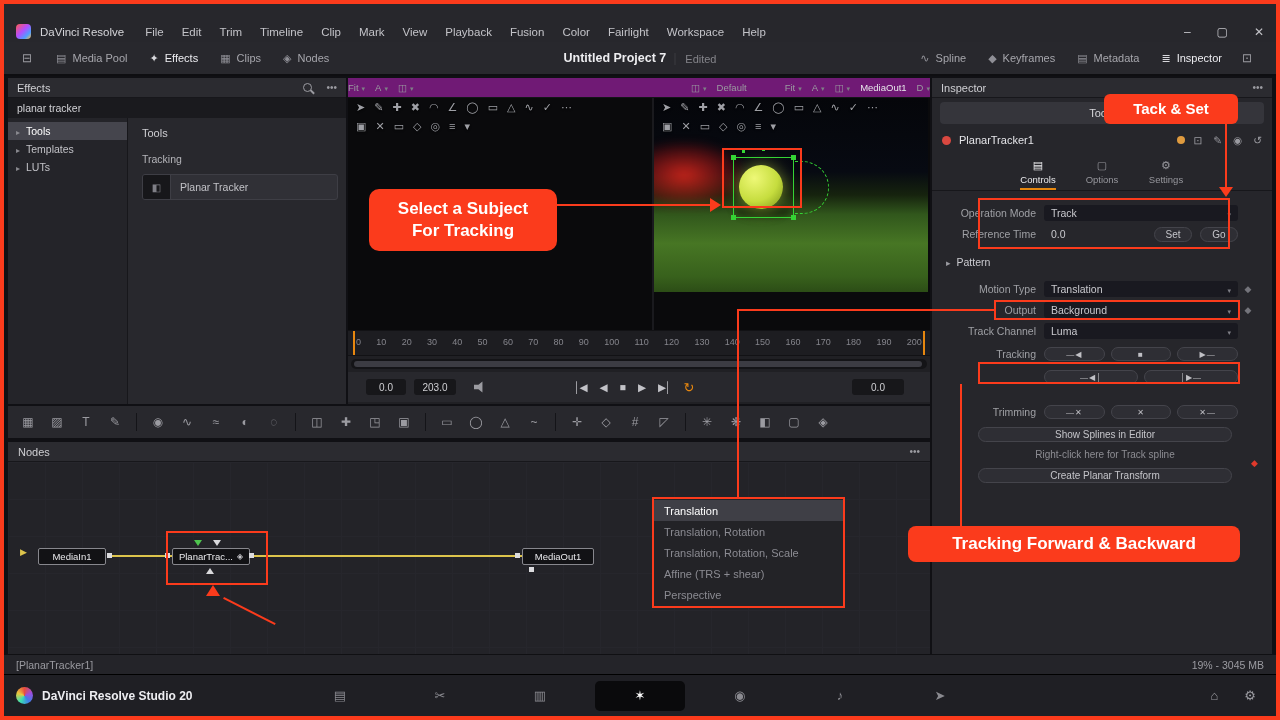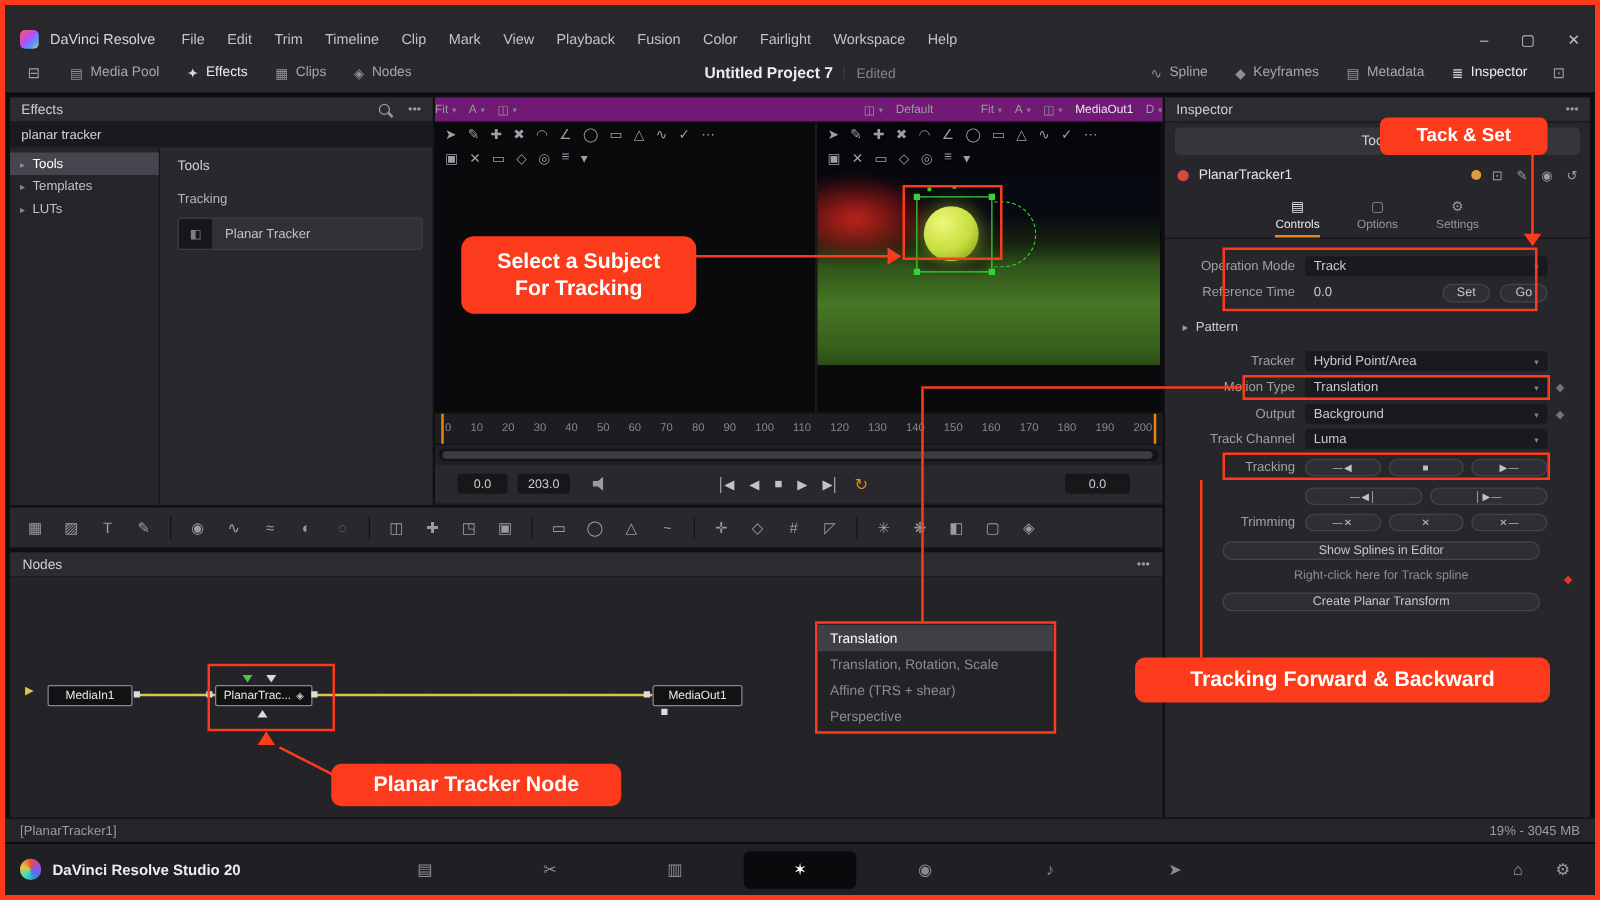--- a/index.html
+++ b/index.html
@@ -537,28 +537,20 @@
         <span class="pill small">Set</span>
         <span class="pill small">Go</span>
         <span class="kf"></span>
       </div>
       <div class="pattern" style="margin-top:13px">
         <span class="pc"></span>
         <span>Pattern</span>
       </div>
       <div class="params">
 
-      <div class="irow">
-          <span class="ilabel">Tracker</span>
-          <div class="idrop">
-            <span>Hybrid Point/Area</span>
-            <span class="caret"></span>
-          </div>
-          <span class="kf"></span>
-        </div>
           <div class="irow">
           <span class="ilabel">Motion Type</span>
           <div class="idrop">
             <span>Translation</span>
             <span class="caret"></span>
           </div>
           <span class="kf">◆</span>
         </div>
           <div class="irow">
           <span class="ilabel">Output</span>
@@ -587,21 +579,21 @@
         <span class="kf"></span>
       </div>
       <div class="irow" style="margin-top:7px">
         <span class="ilabel"></span>
         <div class="tbtn-row">
           <span class="tbtn">—◀│</span>
           <span class="tbtn">│▶—</span>
         </div>
         <span class="kf"></span>
       </div>
-      <div class="irow" style="margin-top:5px">
+      <div class="irow" style="margin-top:19px">
         <span class="ilabel">Trimming</span>
         <div class="tbtn-row">
           <span class="tbtn">—✕</span>
           <span class="tbtn">✕</span>
           <span class="tbtn">✕—</span>
         </div>
         <span class="kf"></span>
       </div>
       <div class="pill wide" style="margin-top:7px">Show Splines in Editor</div>
       <div class="hint" style="margin-top:7px">Right-click here for Track spline</div>
@@ -646,20 +638,21 @@
       </div>
     <div class="bb-right">
       <span>⌂</span>
       <span>⚙</span>
     </div>
   </div>
 
   <div class="dd-menu">
 
   <div class="dd-opt active">Translation</div>
+      <div class="dd-opt">Translation, Rotation</div>
       <div class="dd-opt">Translation, Rotation, Scale</div>
       <div class="dd-opt">Affine (TRS + shear)</div>
       <div class="dd-opt">Perspective</div>
     </div>
 
   <div class="overlay">
 
     <div class="rbox" style="left:978px;top:198px;width:252px;height:51px"></div>
     <div class="rbox" style="left:994px;top:300px;width:246px;height:20px"></div>
     <div class="rbox" style="left:978px;top:362px;width:262px;height:22px"></div>
@@ -675,17 +668,16 @@
     <div class="arrow" style="left:710px;top:198px;border-top:7px solid transparent;border-bottom:7px solid transparent;border-left:11px solid #fb3b1c"></div>
     <div class="rline" style="left:224px;top:597px;width:58px;height:2px;transform:rotate(27deg);transform-origin:left top"></div>
     <div class="arrow" style="left:206px;top:585px;border-left:7px solid transparent;border-right:7px solid transparent;border-bottom:11px solid #fb3b1c"></div>
 
     <div class="ann" style="left:1104px;top:94px;width:134px;height:30px;font-size:15px;border-radius:6px">Tack &amp; Set</div>
     <div class="ann" style="left:369px;top:189px;width:188px;height:62px;font-size:17px;border-radius:10px">
       <span>Select a Subject</span>
       <span>For Tracking</span>
     </div>
     <div class="ann" style="left:908px;top:526px;width:332px;height:36px;font-size:17px;border-radius:8px">Tracking Forward &amp; Backward</div>
-    <div class="ann" style="left:265px;top:611px;width:232px;height:34px;font-size:17px;border-radius:8px">Planar Tracker Node</div>
   </div>
 
   <div class="frame"></div>
 </div>
 
 </body></html>

